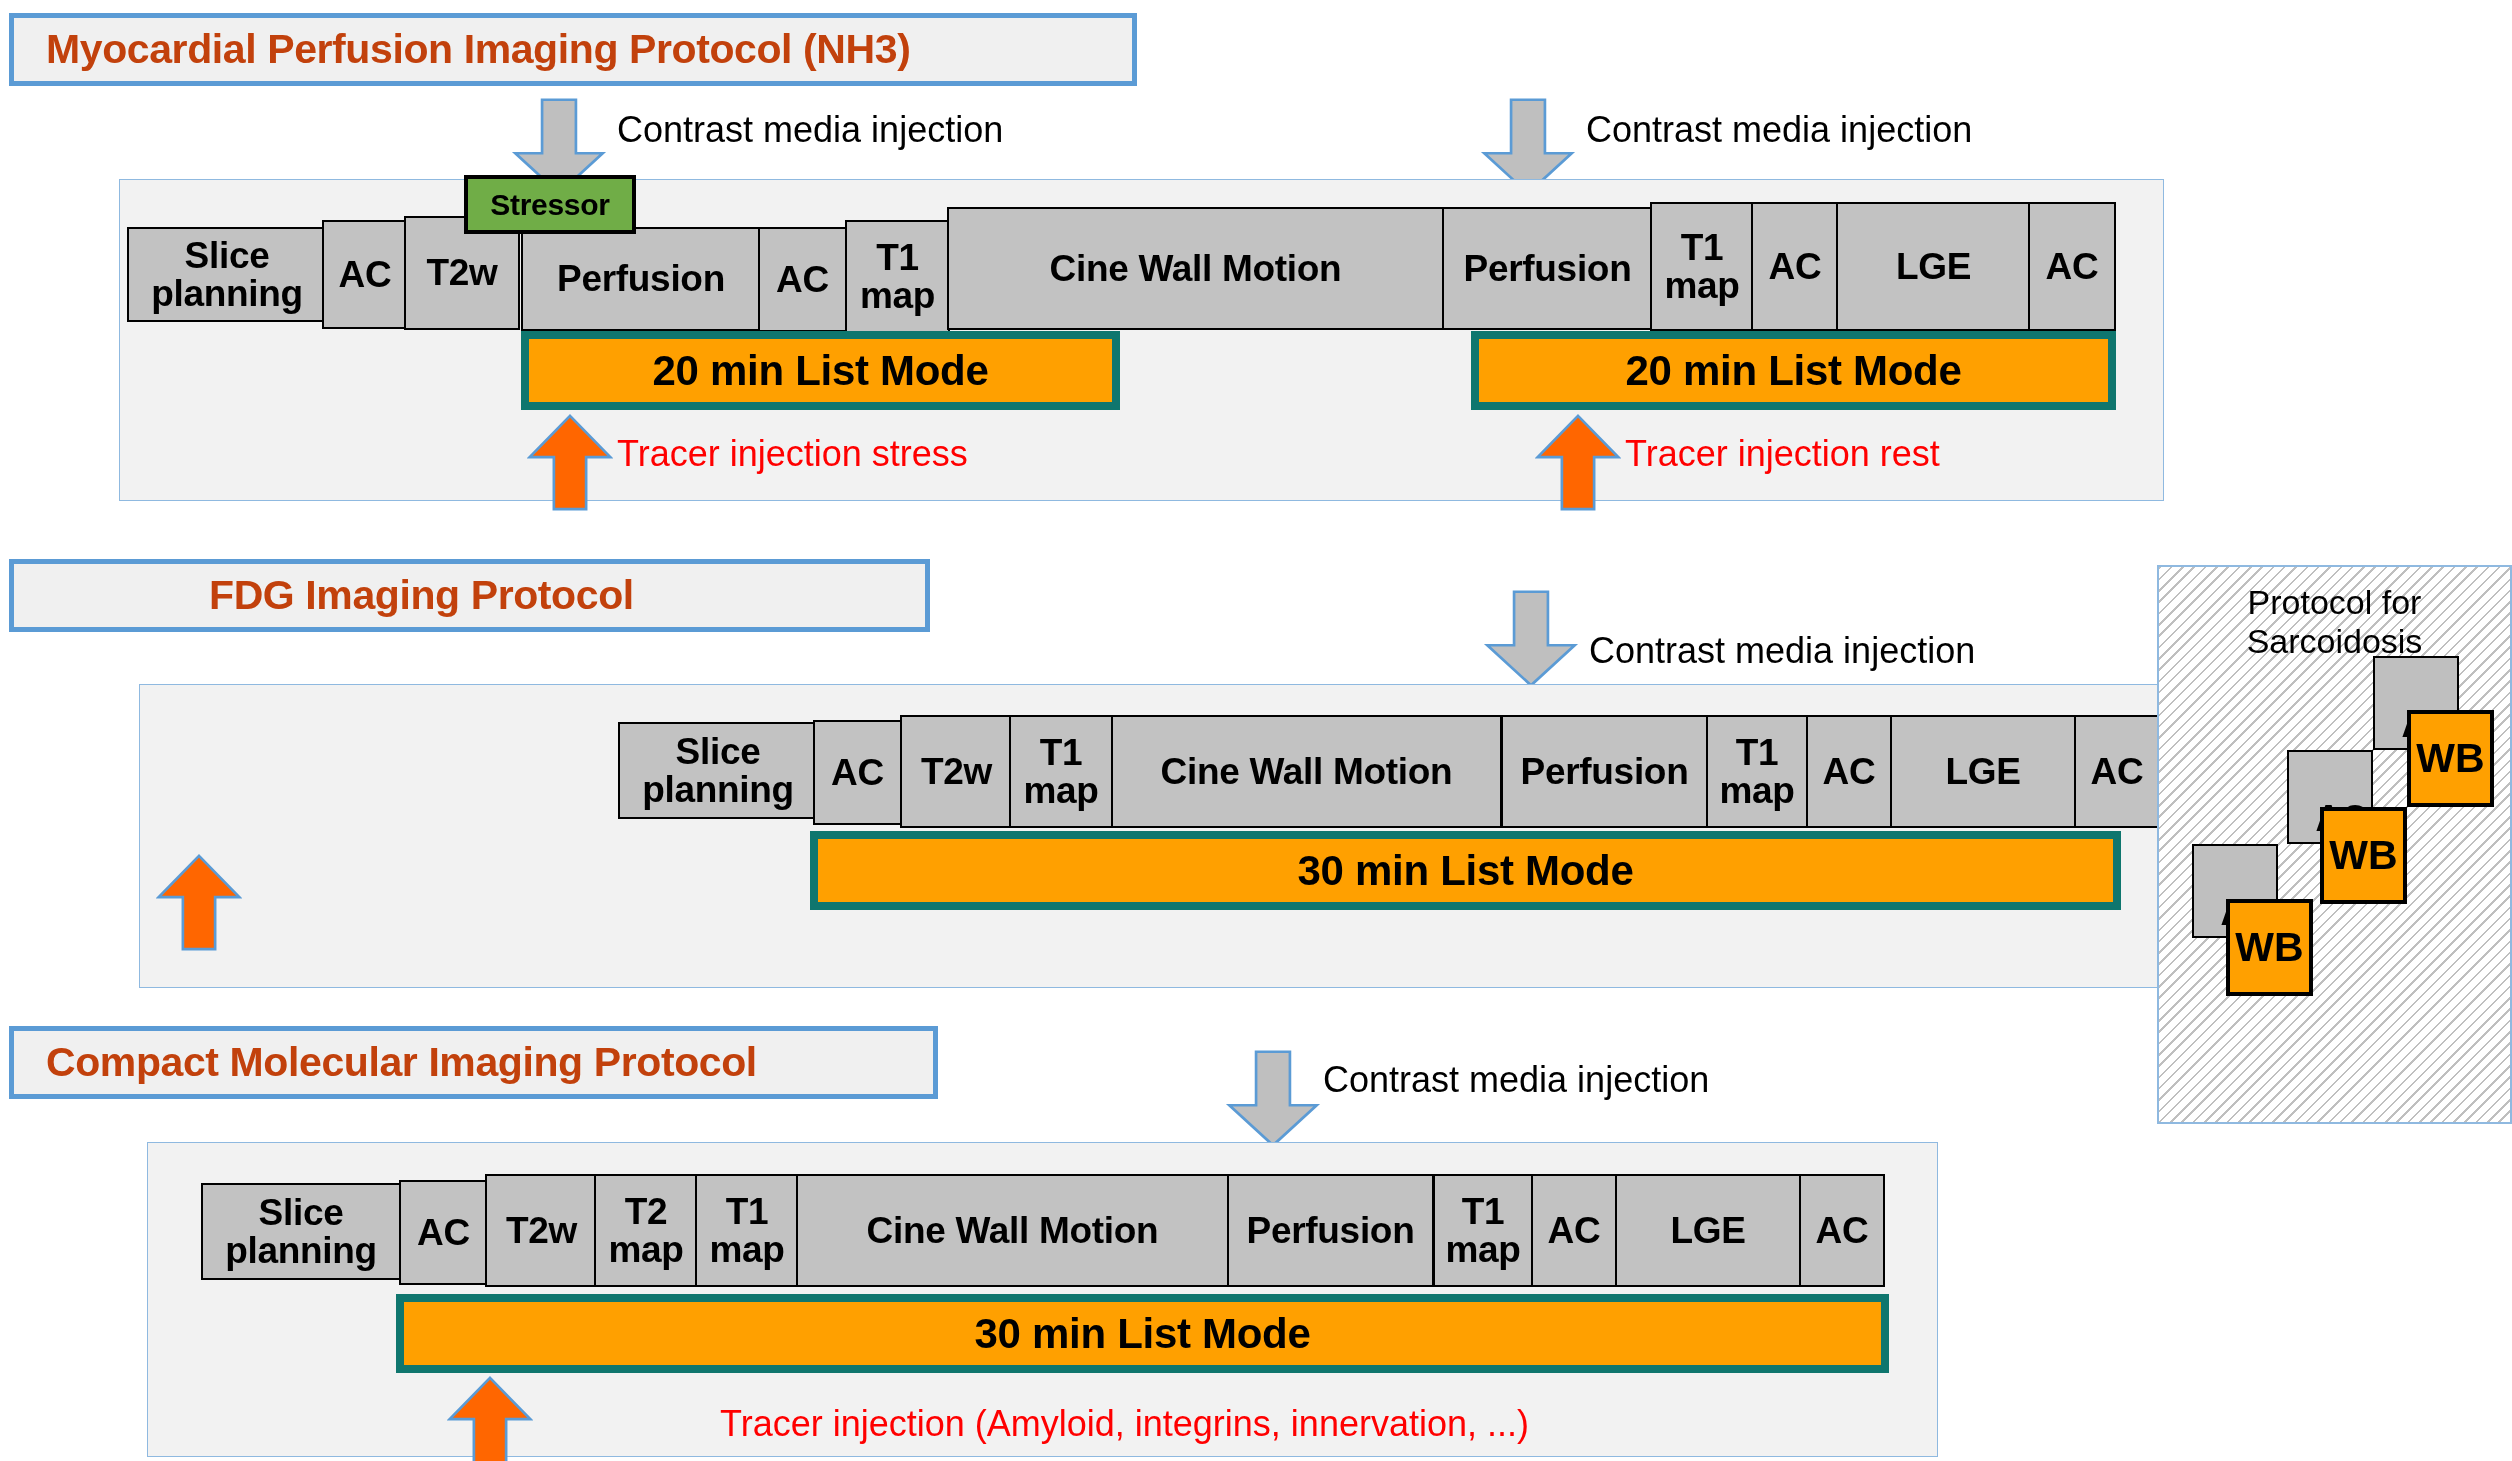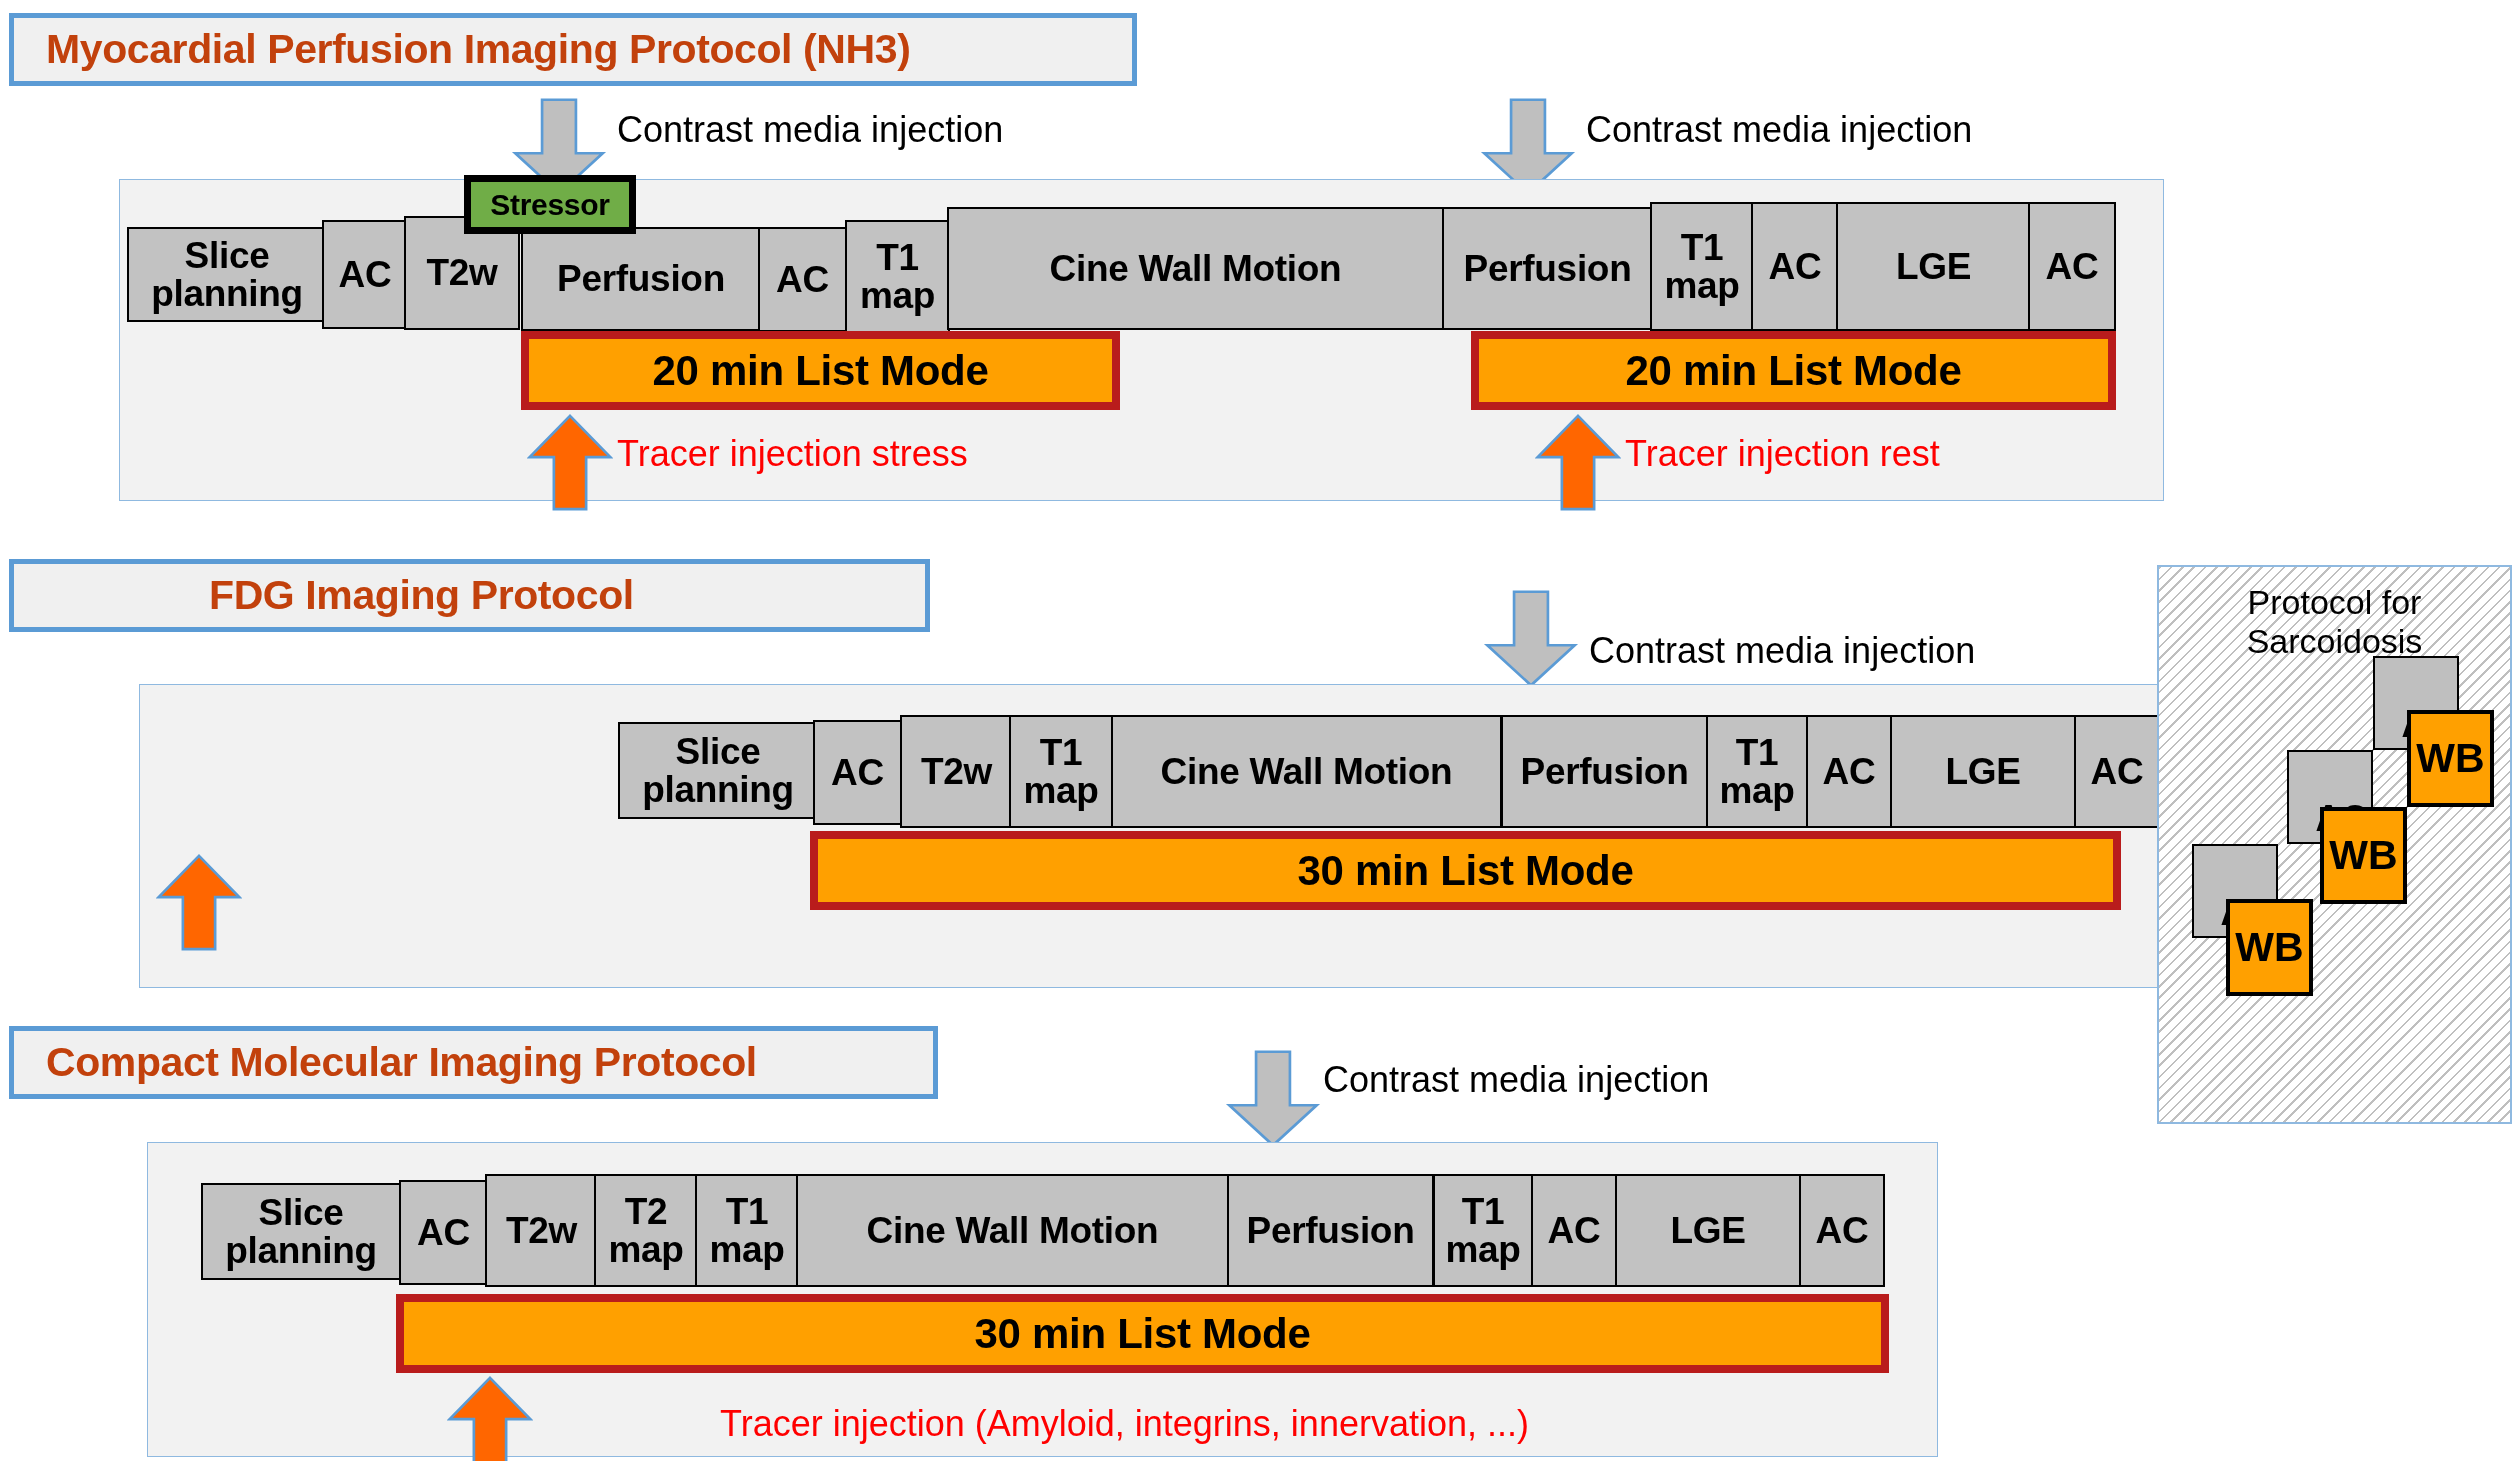--- a/index.html
+++ b/index.html
@@ -45,32 +45,32 @@
     font-weight:bold;color:#000;
     line-height:1.02;
     white-space:pre-line;
     letter-spacing:-0.3px;
   }
 
   
   .stressor{
     position:absolute;
     background:#70AD47;
-    border:7px solid #000000;
+    border:4px solid #000000;
     box-sizing:border-box;
     display:flex;align-items:center;justify-content:center;
     font-weight:bold;color:#000;
     letter-spacing:-0.3px;
   }
 
   
   .listmode{
     position:absolute;
     background:#FFA000;
-    border:8px solid #b91c1c;
+    border:8px solid #0f766e;
     box-sizing:border-box;
     display:flex;align-items:center;justify-content:center;
     font-weight:bold;color:#000;
     letter-spacing:-0.3px;
   }
 
   
   .arrow-down{position:absolute;}
   .arrow-up{position:absolute;}
 

